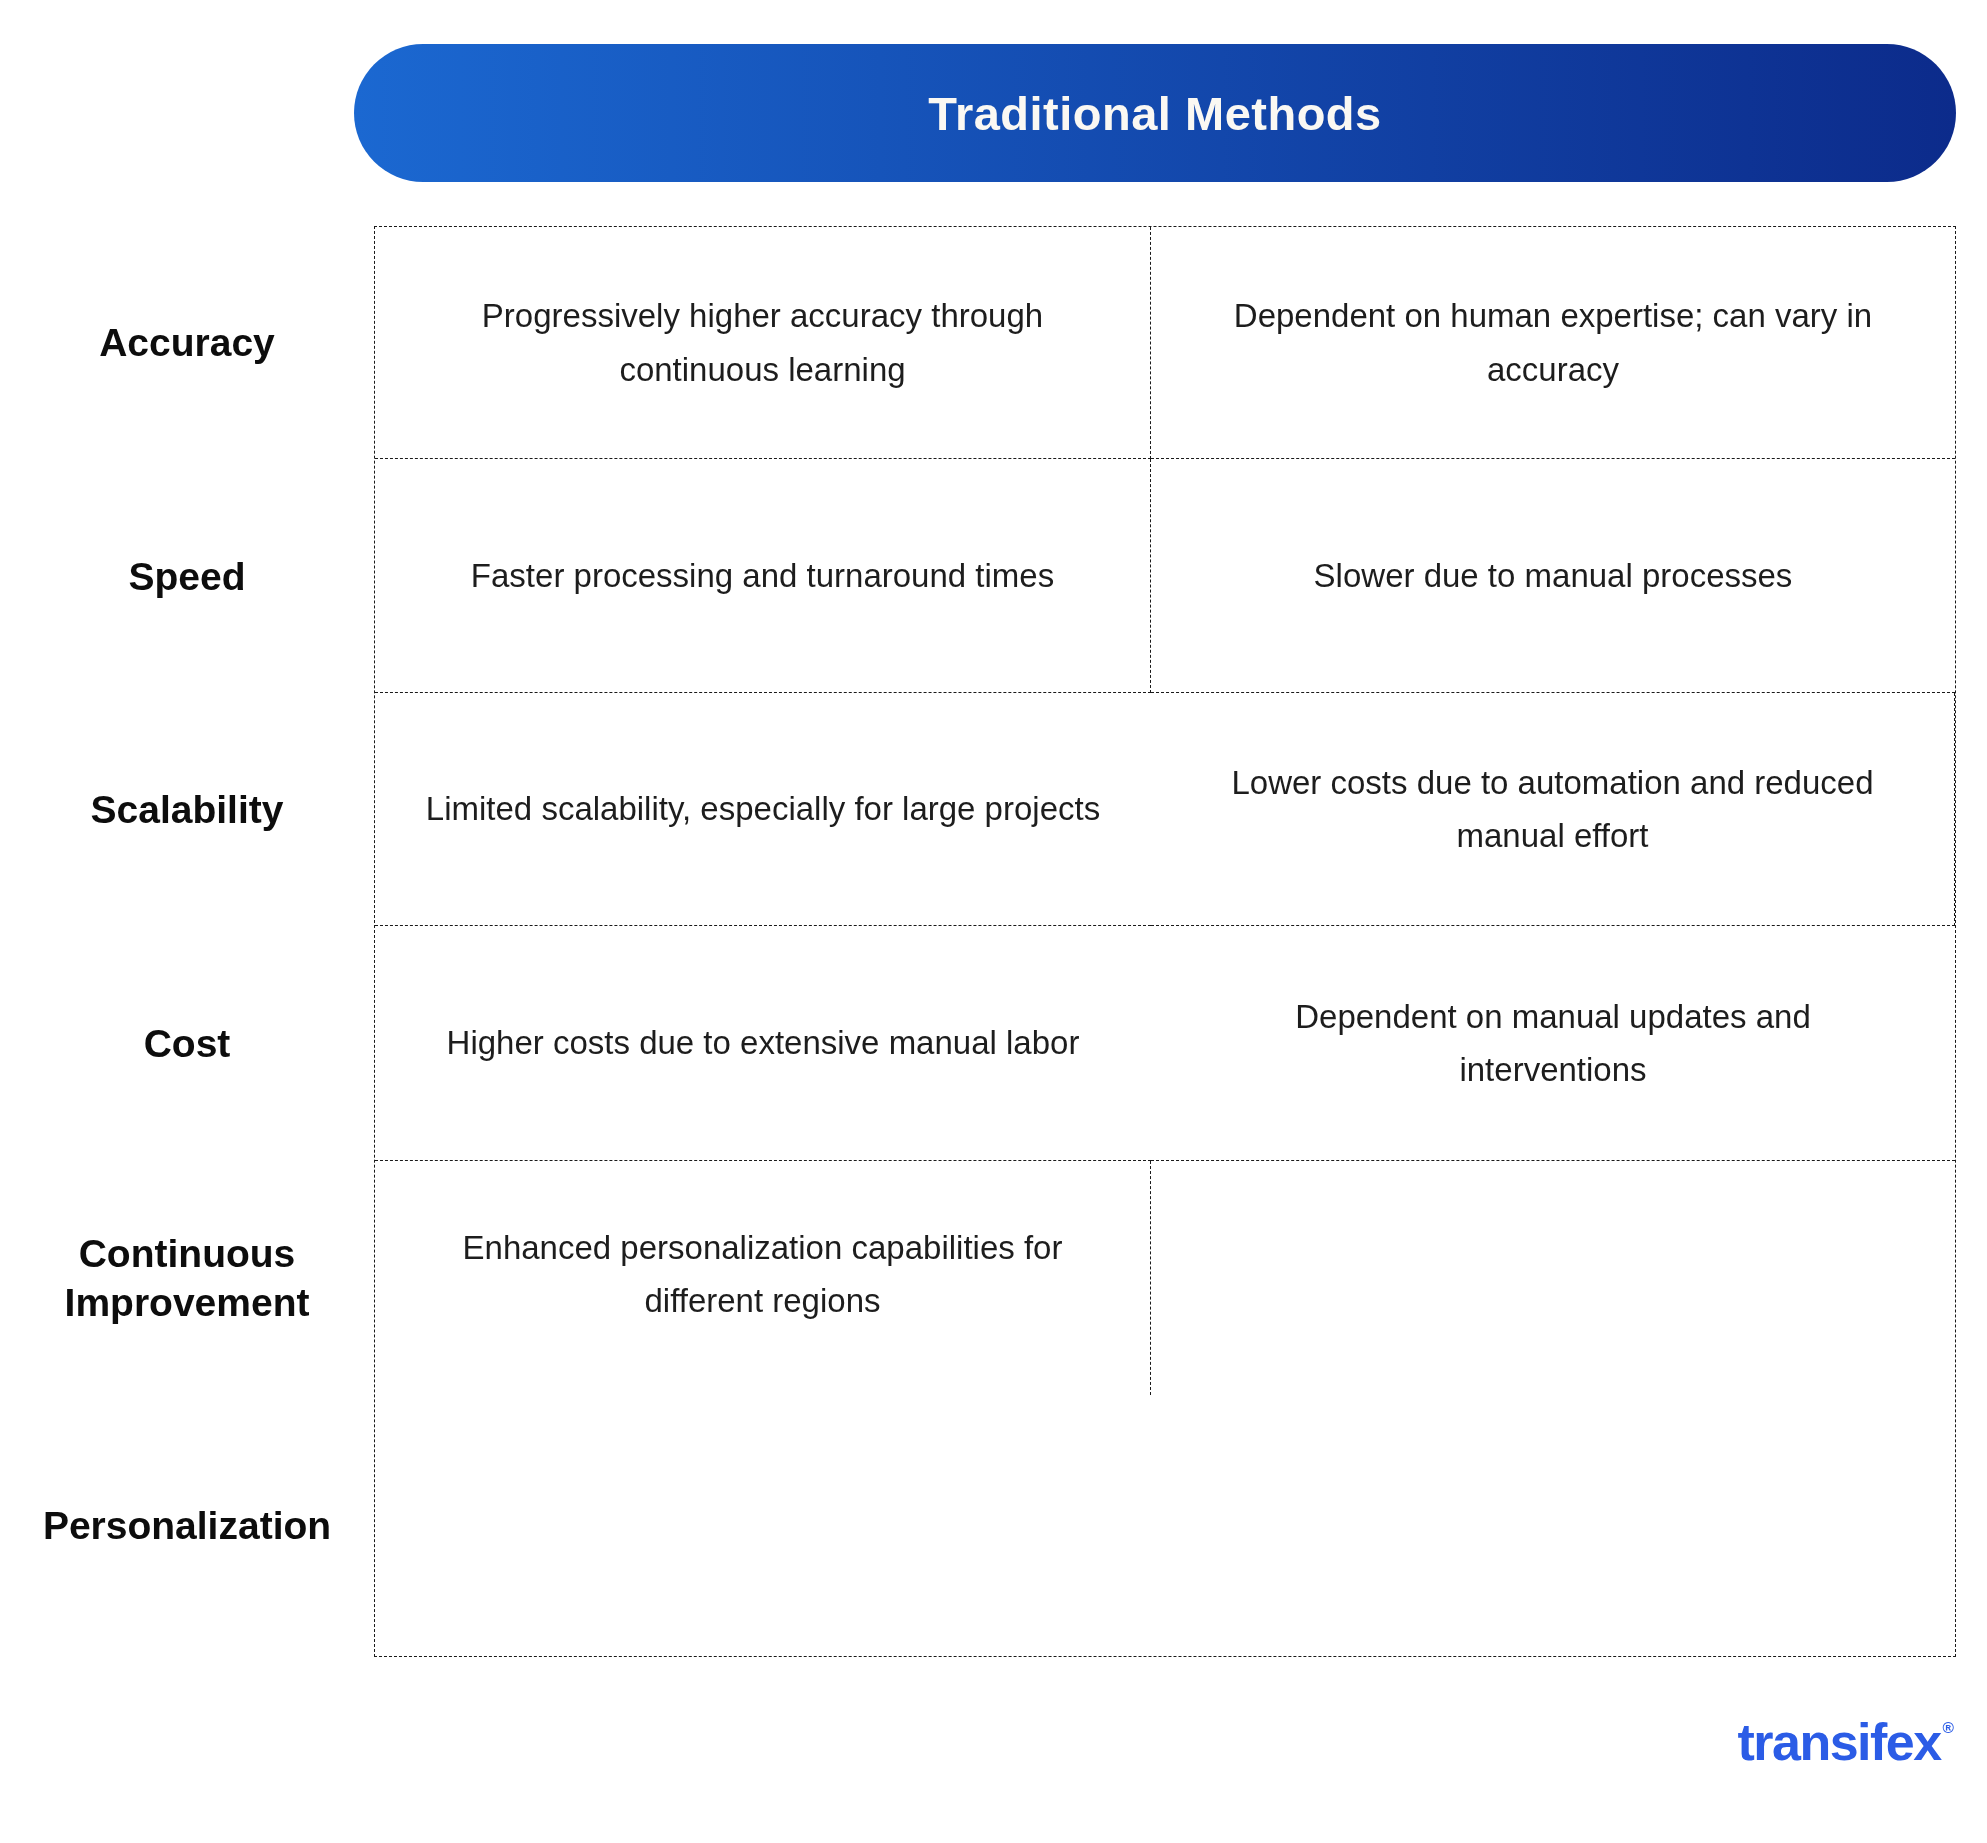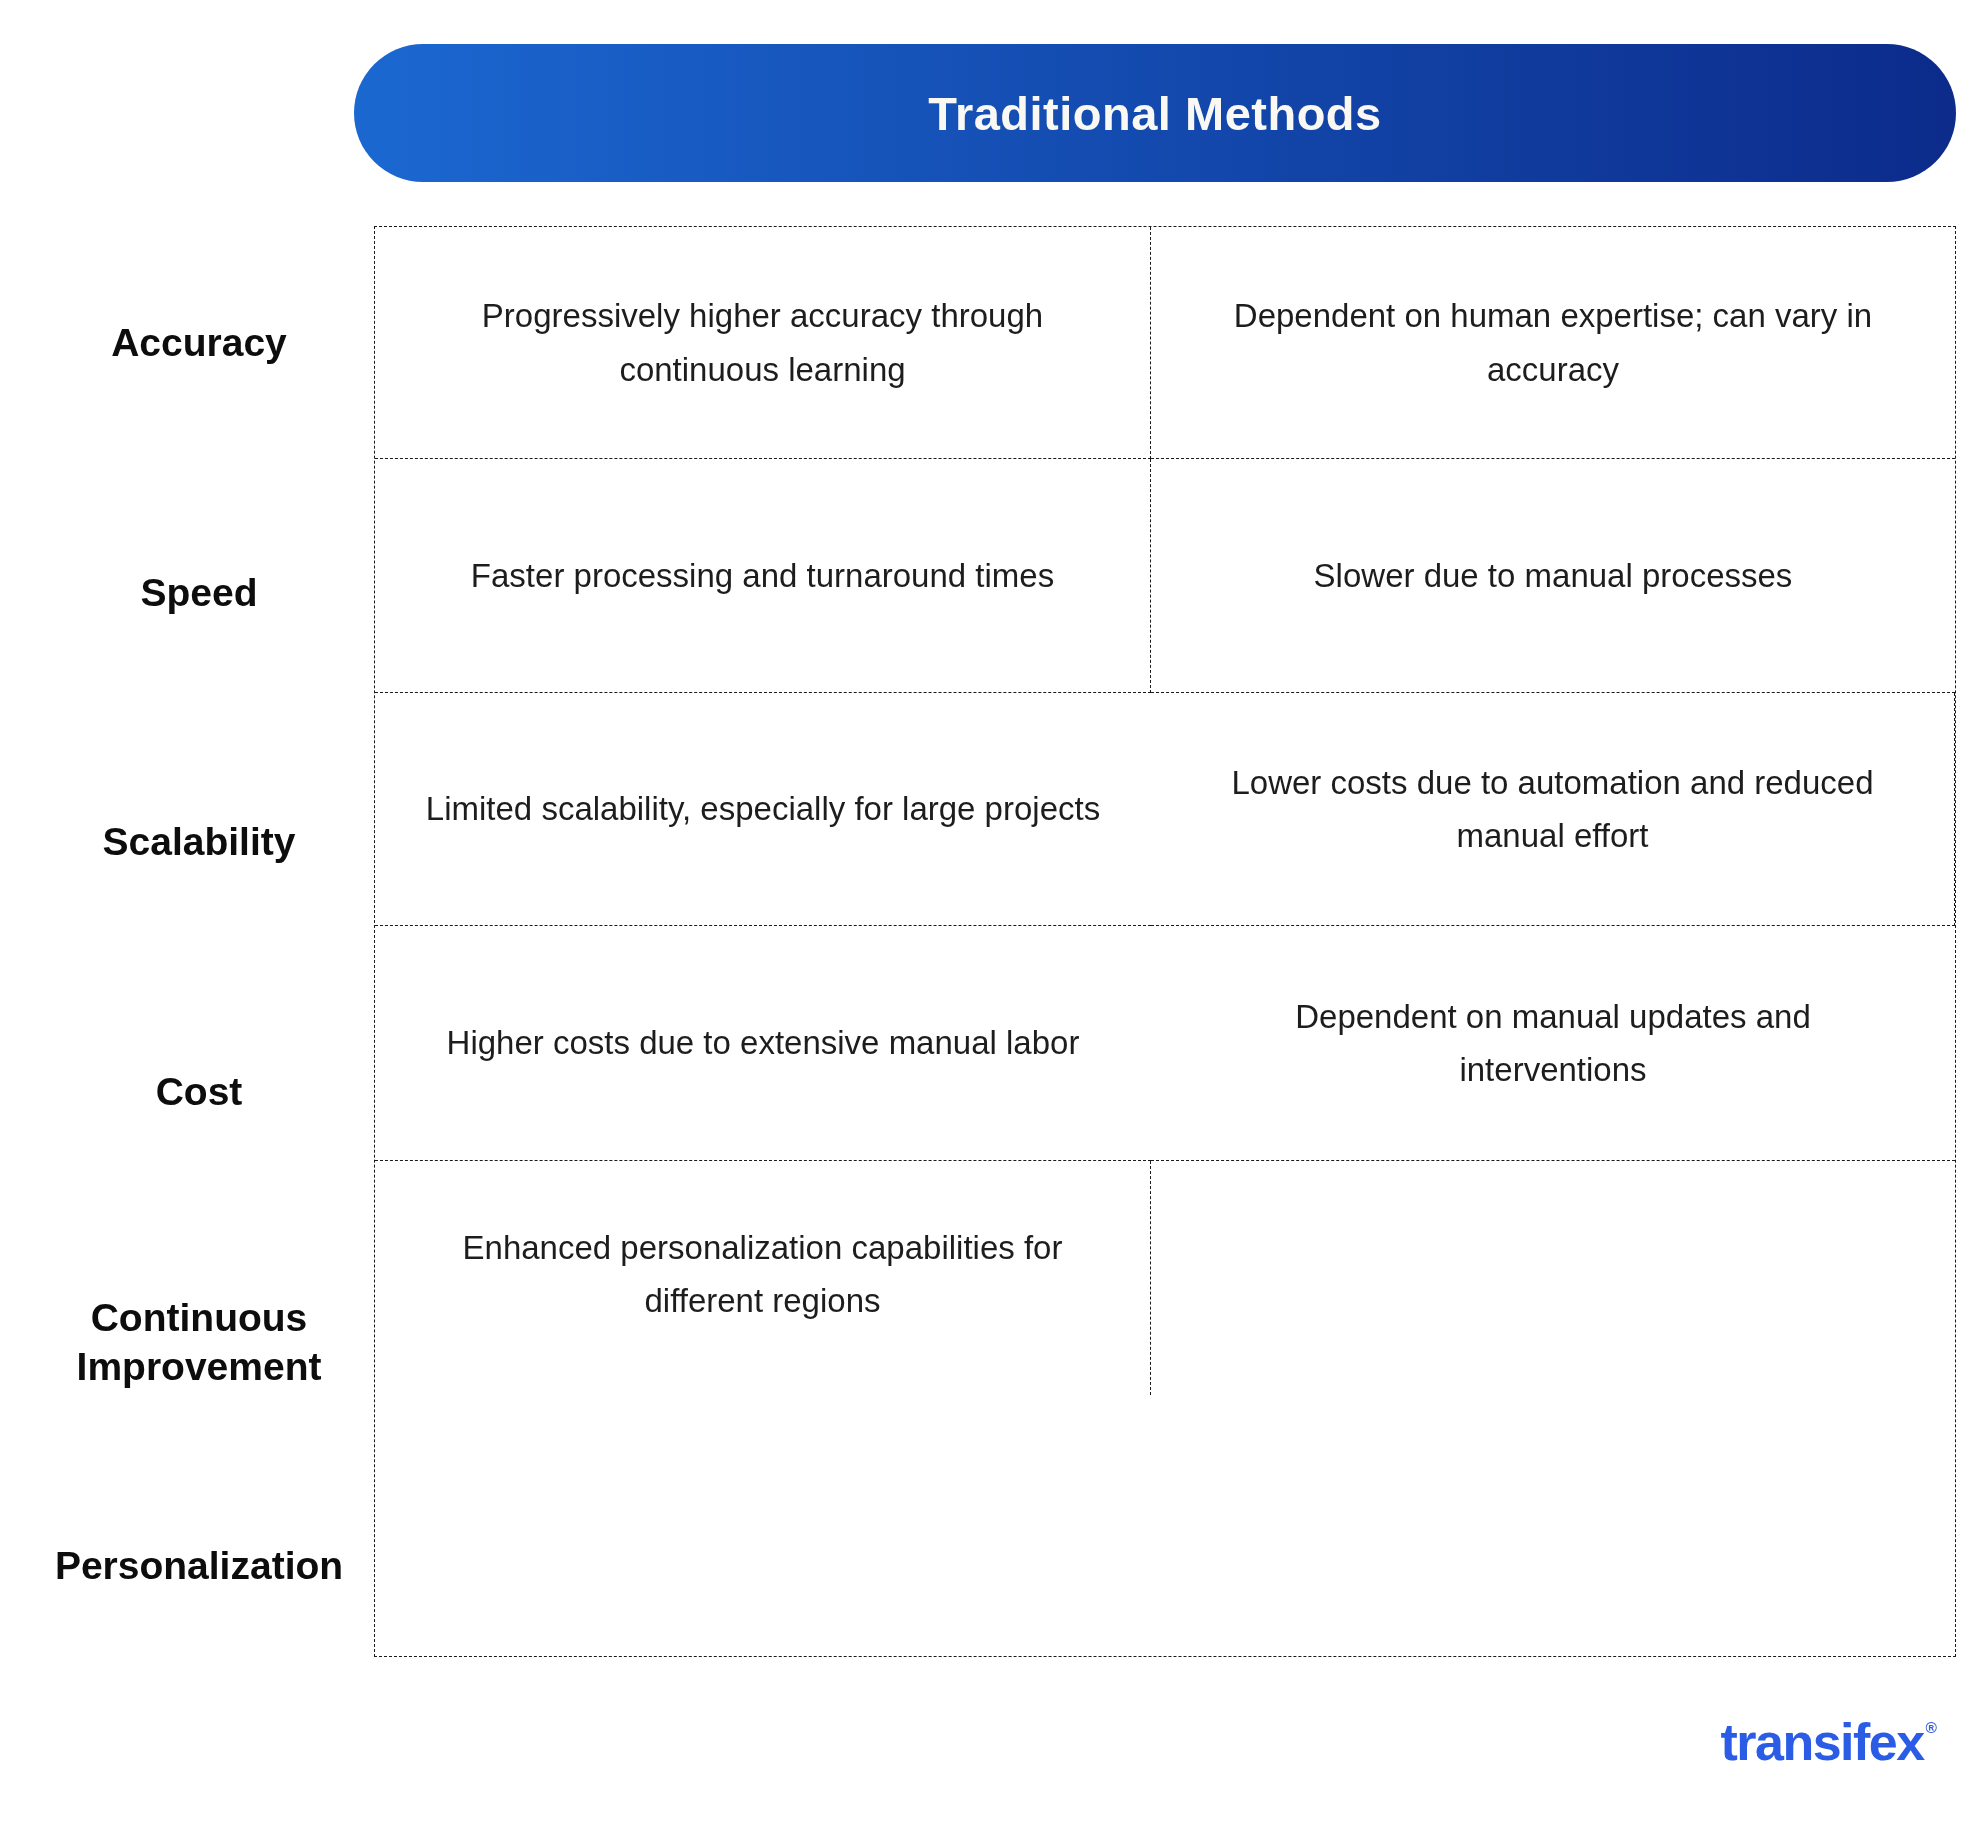--- a/index.html
+++ b/index.html
@@ -35,27 +35,26 @@
     font-size: 47px;
     font-weight: 700;
     letter-spacing: 0.5px;
   }
   .header-col.left  { width: 798px; }
   .header-col.right { flex: 1; }
 
   
   .labels-col {
     position: absolute;
-    left: 12px;
+    left: 0;
     top: 226px;
     width: 374px;
     height: 1431px;
     display: grid;
     grid-template-rows: 234px 234px 233px 235px 234px 1fr;
-    gap: 16px;
   }
   .label-cell {
     display: flex;
     align-items: center;
     justify-content: center;
     text-align: center;
     padding: 0 9.7px;
     color: var(--label-color, #0d0d0d);
     font-size: 39px;
     font-weight: 700;
@@ -86,21 +85,21 @@
     line-height: 1.62;
   }
   .cell span { display: block; max-width: 708px; }
   .cell.c1 { border-right: 1.9px dashed var(--border-color, #1a1a1a); }
   .cell.rb { border-bottom: 1.9px dashed var(--border-color, #1a1a1a); }
   .cell.last { align-items: flex-start; padding-top: 60px; }
 
   
   .logo {
     position: absolute;
-    right: 50px;
+    right: 33px;
     top: 1712px;
     color: var(--logo-color, #2b5ce6);
     font-size: 52px;
     font-weight: 700;
     letter-spacing: -1.5px;
     display: flex;
     align-items: flex-start;
   }
   .logo .mark {
     font-size: 15.5px;

